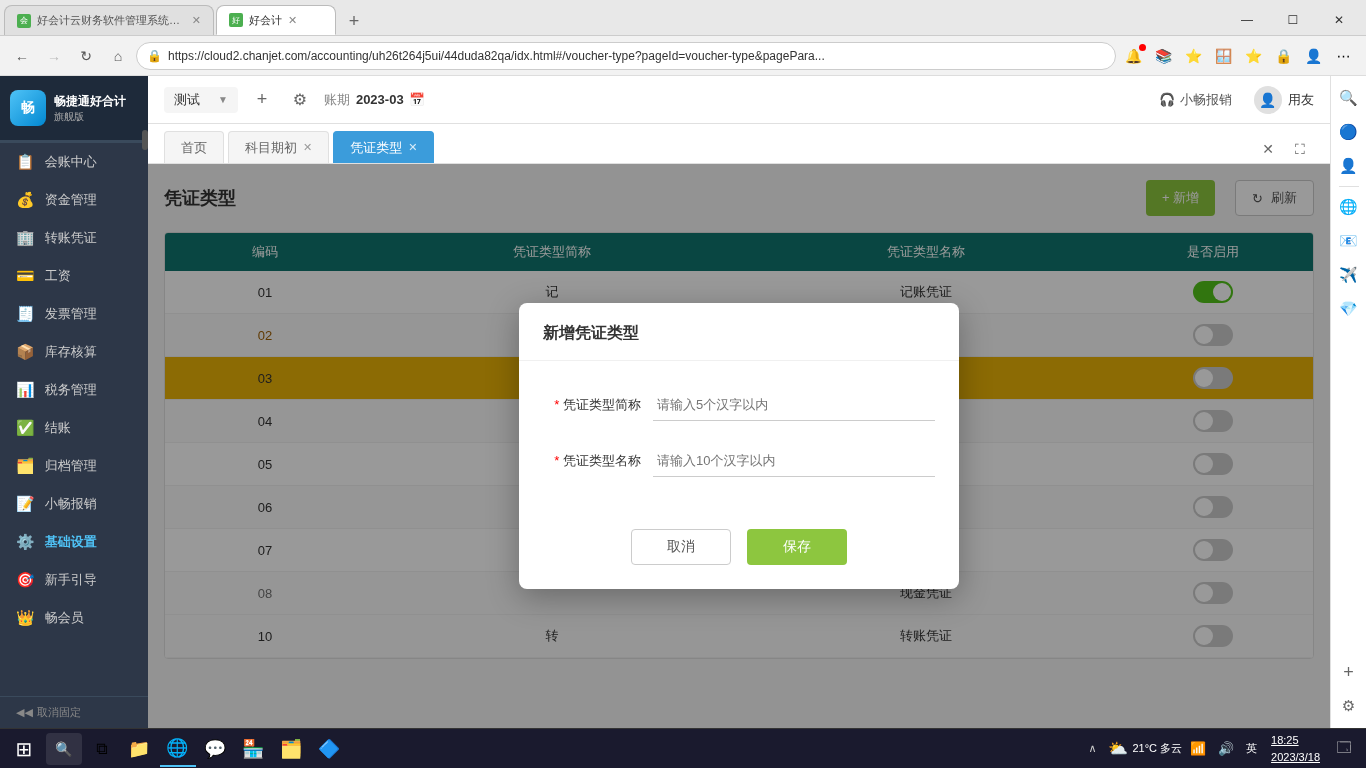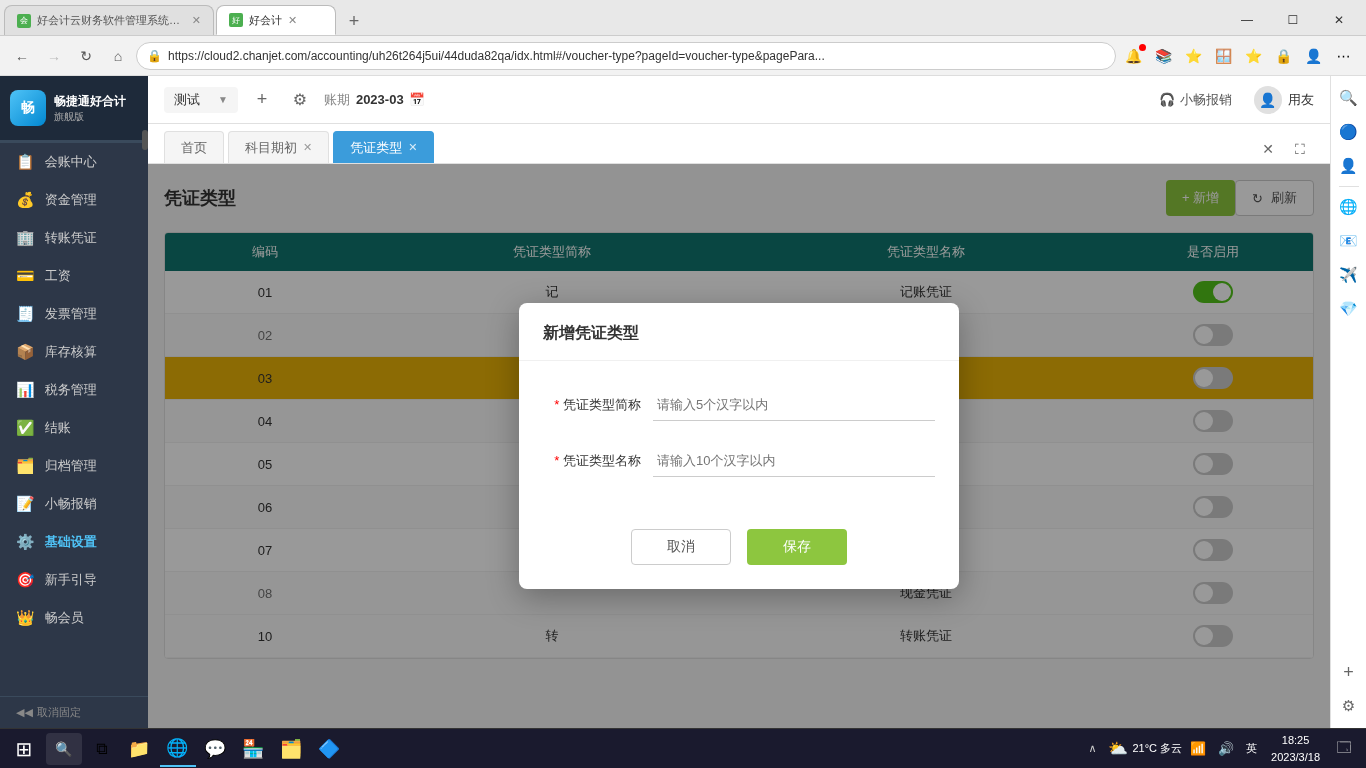--- a/index.html
+++ b/index.html
@@ -166,21 +166,21 @@
       </div>
       <div style="flex:1;"></div>
       <div style="width:28px;height:28px;display:flex;align-items:center;justify-content:center;cursor:pointer;color:#666;font-size:14px;">✕</div>
       <div style="width:28px;height:28px;display:flex;align-items:center;justify-content:center;cursor:pointer;color:#666;font-size:14px;">⛶</div>
     </div>
 
     <div style="flex:1;padding:16px;overflow:hidden;position:relative;">
 
       <div style="display:flex;align-items:center;justify-content:space-between;margin-bottom:16px;">
         <h2 style="font-size:18px;font-weight:600;color:#333;">凭证类型</h2>
-        <div style="display:flex;gap:0;">
+        <div style="display:flex;gap:20px;">
           <button style="background:#8dc63f;color:white;border:none;padding:8px 16px;border-radius:4px;cursor:pointer;font-size:13px;display:flex;align-items:center;gap:4px;">+ 新增</button>
           <button style="background:#fff;color:#555;border:1px solid #ccc;padding:8px 16px;border-radius:4px;cursor:pointer;font-size:13px;display:flex;align-items:center;gap:4px;"><span style="margin-right:4px;">↻</span>刷新</button>
         </div>
       </div>
 
       <div style="background:#fff;border-radius:4px;overflow:hidden;border:1px solid #e0e0e0;">
         <div style="display:grid;grid-template-columns:200px 1fr 1fr 200px;background:#0f766e;color:white;font-size:13px;">
           <div style="padding:10px 16px;text-align:center;font-weight:500;">编码</div>
           <div style="padding:10px 16px;text-align:center;font-weight:500;">凭证类型简称</div>
           <div style="padding:10px 16px;text-align:center;font-weight:500;">凭证类型名称</div>
@@ -191,21 +191,21 @@
               <div style="padding: 10px 16px; text-align: center; color: rgb(51, 51, 51); display: flex; align-items: center; justify-content: center;">01</div>
               <div style="padding: 10px 16px; text-align: center; color: rgb(51, 51, 51); display: flex; align-items: center; justify-content: center;">记</div>
               <div style="padding: 10px 16px; text-align: center; color: rgb(51, 51, 51); display: flex; align-items: center; justify-content: center;">记账凭证</div>
               <div style="padding: 10px 16px; text-align: center; color: rgb(51, 51, 51); display: flex; align-items: center; justify-content: center;">
                 <div style="width: 40px; height: 22px; border-radius: 11px; position: relative; cursor: pointer; display: inline-flex; align-items: center; background: rgb(82, 196, 26);">
                   <div style="width: 18px; height: 18px; background: white; border-radius: 50%; position: absolute; left: 20px;"></div>
                 </div>
               </div>
             </div>
             <div style="display: grid; grid-template-columns: 200px 1fr 1fr 200px; border-bottom: 1px solid rgb(240, 240, 240); font-size: 13px; background: rgb(250, 250, 250);">
-              <div style="padding: 10px 16px; text-align: center; color: #737373; display: flex; align-items: center; justify-content: center;">02</div>
+              <div style="padding: 10px 16px; text-align: center; color: #a16207; display: flex; align-items: center; justify-content: center;">02</div>
               <div style="padding: 10px 16px; text-align: center; color: rgb(51, 51, 51); display: flex; align-items: center; justify-content: center;">收</div>
               <div style="padding: 10px 16px; text-align: center; color: rgb(51, 51, 51); display: flex; align-items: center; justify-content: center;">收款凭证</div>
               <div style="padding: 10px 16px; text-align: center; color: rgb(51, 51, 51); display: flex; align-items: center; justify-content: center;">
                 <div style="width: 40px; height: 22px; border-radius: 11px; position: relative; cursor: pointer; display: inline-flex; align-items: center; background: rgb(204, 204, 204);">
                   <div style="width: 18px; height: 18px; background: white; border-radius: 50%; position: absolute; left: 2px;"></div>
                 </div>
               </div>
             </div>
             <div style="display: grid; grid-template-columns: 200px 1fr 1fr 200px; border-bottom: 1px solid rgb(240, 240, 240); font-size: 13px; background: #eab308;">
               <div style="padding: 10px 16px; text-align: center; color: rgb(51, 51, 51); display: flex; align-items: center; justify-content: center;">03</div>
@@ -336,19 +336,19 @@
 
   <div style="flex:1;"></div>
 
   <div style="display:flex;align-items:center;gap:4px;padding-right:4px;">
     <div style="width:24px;height:28px;display:flex;align-items:center;justify-content:center;color:#ccc;font-size:11px;cursor:pointer;">∧</div>
     <div style="font-size:16px;">⛅</div>
     <div style="color:#fff;font-size:11px;">21°C 多云</div>
     <div style="width:24px;height:28px;display:flex;align-items:center;justify-content:center;color:#ccc;font-size:13px;cursor:pointer;">📶</div>
     <div style="width:24px;height:28px;display:flex;align-items:center;justify-content:center;color:#ccc;font-size:13px;cursor:pointer;">🔊</div>
     <div style="color:#fff;font-size:11px;padding:0 4px;cursor:pointer;">英</div>
-    <div style="color:#fff;font-size:11px;text-align:center;line-height:1.5;padding:0 6px;">
+    <div style="color:#fff;font-size:11px;text-align:left;line-height:1.5;padding:0 6px;text-decoration:underline;">
       <div>18:25</div>
       <div>2023/3/18</div>
     </div>
     <div style="width:28px;height:28px;display:flex;align-items:center;justify-content:center;color:#ccc;font-size:14px;cursor:pointer;">🗔</div>
   </div>
 </div>
 
 </body></html>

